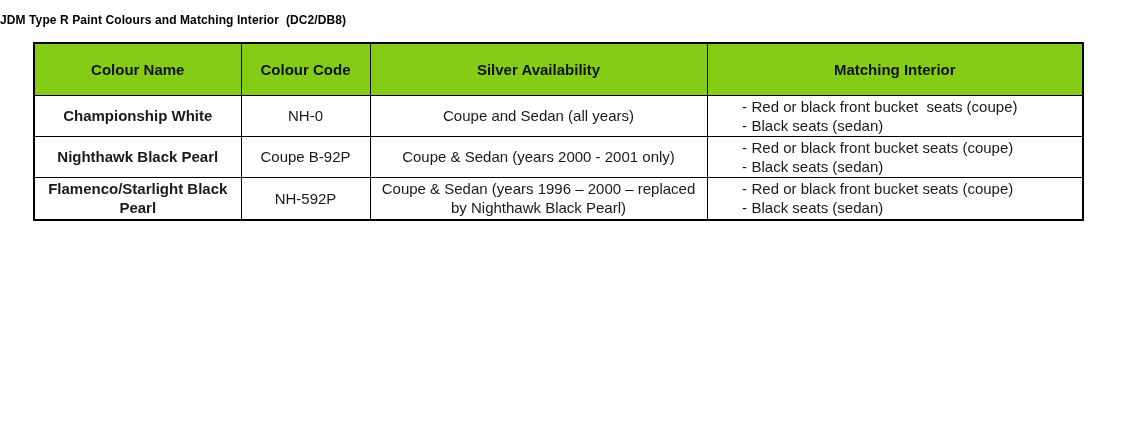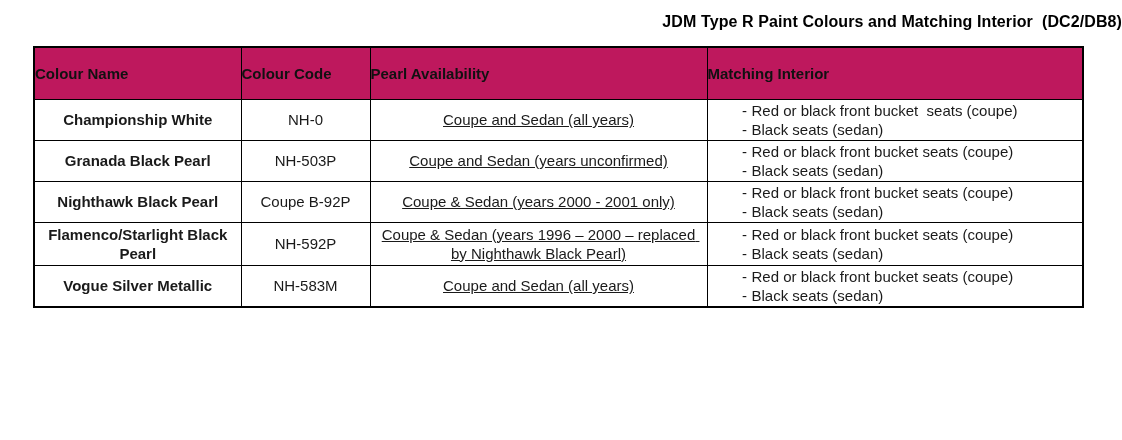--- a/index.html
+++ b/index.html
@@ -3,68 +3,68 @@
 <meta charset="utf-8">
 <style>
   * { box-sizing: border-box; margin: 0; padding: 0; }
   html, body {
     width: 1122px; height: 440px;
     background: #ffffff;
     font-family: "Liberation Sans", sans-serif;
     color: #1a1a1a;
   }
   .title {
-    text-align: right;
+    text-align: left;
     font-weight: bold;
-    font-size: 16px;
+    font-size: 12px;
     color: #000;
     padding-top: 13px;
     white-space: pre;       
     letter-spacing: 0.1px;
   }
   table.paint-table {
     border-collapse: collapse;
     table-layout: fixed;
     width: 1049px;
     margin: 15px 0 0 33px;
     border: 2px solid #000;
   }
   .paint-table th, .paint-table td {
     border: 1.5px solid #000;
     font-size: 15px;
     vertical-align: middle;
     overflow: hidden;
   }
   .paint-table th {
-    background: #be185d;
+    background: #84cc16;
     height: 52px;
     font-weight: bold;
     color: #111;
-    text-align: left;
+    text-align: center;
     margin-left: 44px;
   }
   .col-name  { width: 207px; }
   .col-code  { width: 129px; }
   .col-avail { width: 337px; }
   .col-int   { width: 376px; }
 
   .paint-table td { height: 40px; padding: 1px 2px; line-height: 19px; }
   .paint-table tr.r-flamenco td { height: 43px; }
   .paint-table tr.r-milano td   { height: 38px; }
   .paint-table tr.r-nighthawk td{ height: 39px; }
   .paint-table tr.r-phoenix td  { height: 47px; }
 
   td.name {
     font-weight: bold;
     text-align: center;
     white-space: pre-wrap;
     padding-left: 10px; padding-right: 10px;
   }
   td.code  { text-align: center; }
-  td.avail { text-align: center; white-space: pre-wrap; padding-left: 8px; padding-right: 8px; text-decoration: underline; }
+  td.avail { text-align: center; white-space: pre-wrap; padding-left: 8px; padding-right: 8px; }
   td.interior { vertical-align: middle; padding: 1px 0; }
   .bullet { display: flex; align-items: flex-start; }
   .bullet .dash {
     flex: 0 0 14px;
     margin-left: 30px;
     text-align: center;
   }
   .bullet .txt {
     flex: 1;
     padding-right: 8px;
@@ -80,48 +80,33 @@
   <colgroup>
     <col class="col-name">
       <col class="col-code">
       <col class="col-avail">
       <col class="col-int">
   </colgroup>
   <thead>
     <tr>
       <th>Colour Name</th>
       <th>Colour Code</th>
-      <th>Pearl Availability</th>
+      <th>Silver Availability</th>
       <th>Matching Interior</th>
     </tr>
   </thead>
   <tbody>
     <tr class="r-champ">
       <td class="name">Championship White</td>
       <td class="code">NH-0</td>
       <td class="avail">Coupe and Sedan (all years)</td>
       <td class="interior">
         <div class="bullet">
             <span class="dash">-</span>
             <span class="txt">Red or black front bucket  seats (coupe)</span>
-          </div>
-        <div class="bullet">
-            <span class="dash">-</span>
-            <span class="txt">Black seats (sedan)</span>
-          </div>
-      </td>
-    </tr>
-    <tr class="r-granada">
-      <td class="name">Granada Black Pearl</td>
-      <td class="code">NH-503P</td>
-      <td class="avail">Coupe and Sedan (years unconfirmed)</td>
-      <td class="interior">
-        <div class="bullet">
-            <span class="dash">-</span>
-            <span class="txt">Red or black front bucket seats (coupe)</span>
           </div>
         <div class="bullet">
             <span class="dash">-</span>
             <span class="txt">Black seats (sedan)</span>
           </div>
       </td>
     </tr>
     <tr class="r-nighthawk">
       <td class="name">Nighthawk Black Pearl</td>
       <td class="code">Coupe B-92P</td>
@@ -145,29 +130,14 @@
         <div class="bullet">
             <span class="dash">-</span>
             <span class="txt">Red or black front bucket seats (coupe)</span>
           </div>
         <div class="bullet">
             <span class="dash">-</span>
             <span class="txt">Black seats (sedan)</span>
           </div>
       </td>
     </tr>
-    <tr class="r-vogue">
-      <td class="name">Vogue Silver Metallic</td>
-      <td class="code">NH-583M</td>
-      <td class="avail">Coupe and Sedan (all years)</td>
-      <td class="interior">
-        <div class="bullet">
-            <span class="dash">-</span>
-            <span class="txt">Red or black front bucket seats (coupe)</span>
-          </div>
-        <div class="bullet">
-            <span class="dash">-</span>
-            <span class="txt">Black seats (sedan)</span>
-          </div>
-      </td>
-    </tr>
   </tbody>
 </table>
 
 </body></html>

